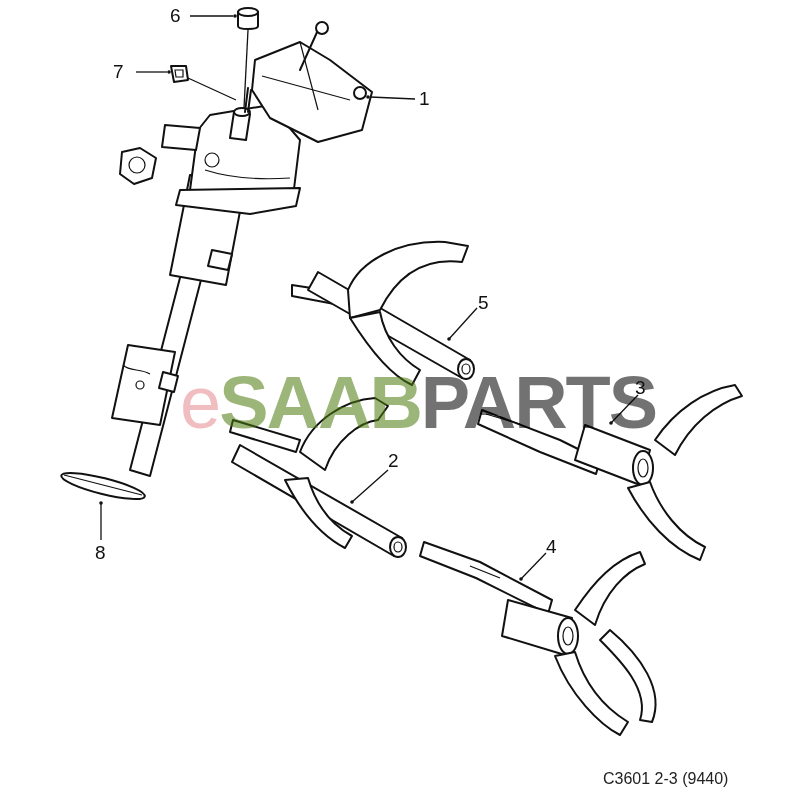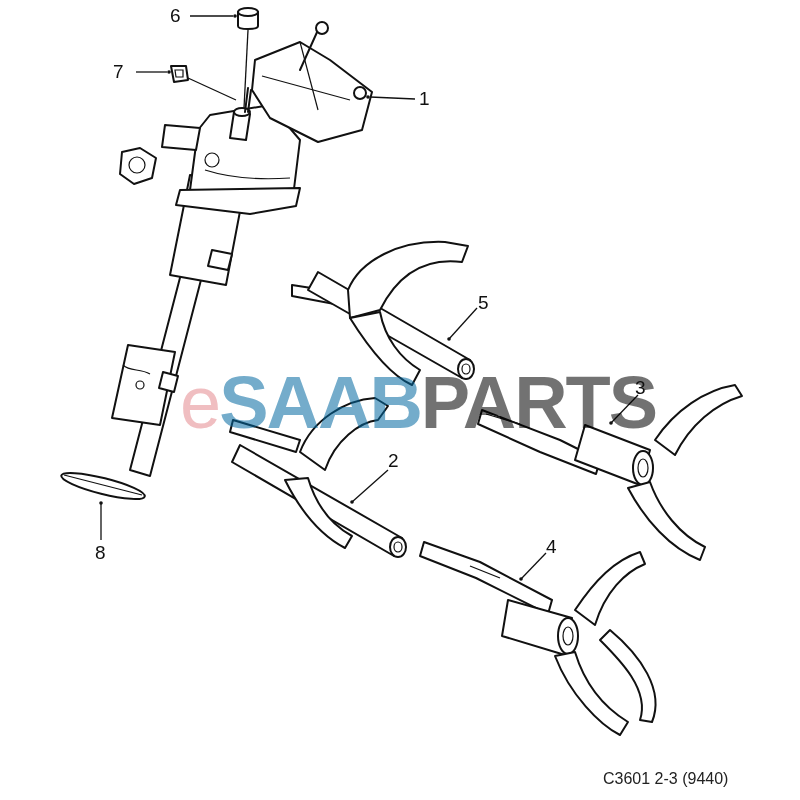--- a/index.html
+++ b/index.html
@@ -8,21 +8,21 @@
     #diagram { position: absolute; left: 0; top: 0; width: 800px; height: 800px; }
     .ln { fill: none; stroke: #111; stroke-width: 2; stroke-linejoin: round; stroke-linecap: round; }
     .lf { fill: #fff; stroke: #111; stroke-width: 2; stroke-linejoin: round; stroke-linecap: round; }
     .thin { fill: none; stroke: #111; stroke-width: 1.2; }
     .leader { fill: none; stroke: #111; stroke-width: 1.3; }
     .dot { fill: #111; }
     .callout { position: absolute; font-size: 19px; color: #111; line-height: 1; }
     .wm { position: absolute; left: 180px; top: 366px; font-size: 74px; font-weight: bold;
           letter-spacing: -2px; line-height: 1; white-space: nowrap; opacity: 0.55; }
     .wm .e { color: #e58a8f; font-weight: normal; }
-    .wm .saab { color: #0369a1; }
+    .wm .saab { color: #4d7c0f; }
     .wm .parts { color: #000000; }
     .caption { position: absolute; left: 603px; top: 770px; font-size: 16px; color: #222; }
   </style>
 </head>
 <body>
 
 <svg id="diagram" viewBox="0 0 800 800" xmlns="http://www.w3.org/2000/svg">
 
   <g>
 

